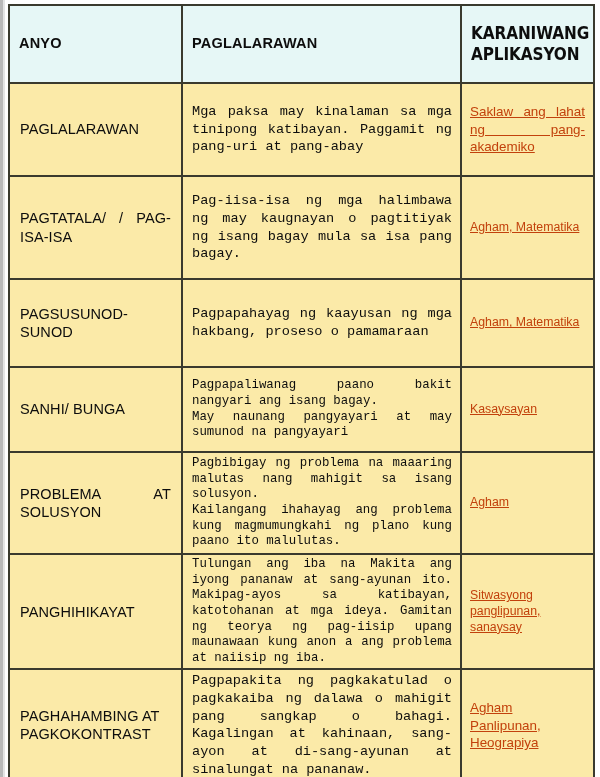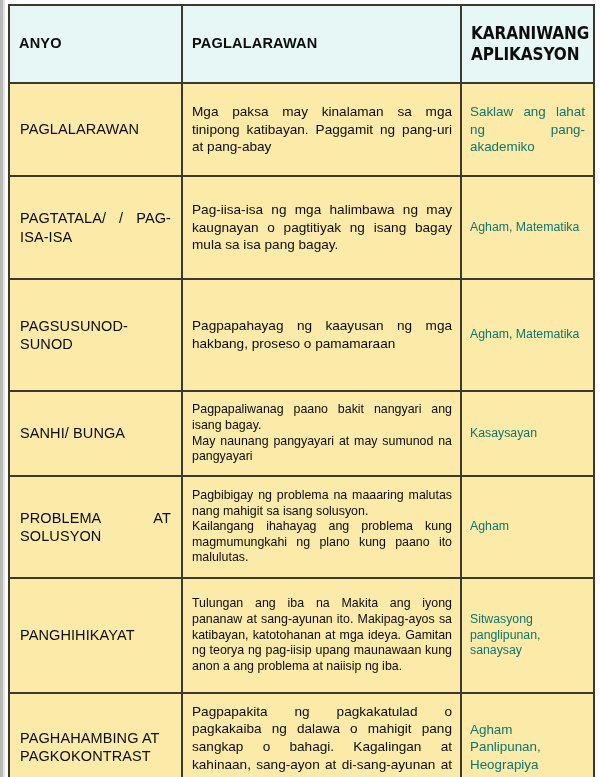--- a/index.html
+++ b/index.html
@@ -95,38 +95,39 @@
     font-size: 13.6px;
     line-height: 1.30;
     color: #0d0d0d;
     text-align: justify;
     hyphens: none;
   }
   .desc.small {
     font-size: 12.4px;
     line-height: 1.26;
   }
-  .desc p { margin: 0; }
+  .desc p { margin: 0; font-family: Liberation Mono, monospace; }
   .desc p + p { margin-top: 0px; }
   .app {
     padding: 2px 8px 2px 8px;
     font-size: 13.4px;
     line-height: 1.30;
-    color: #0f766e;
+    color: #c2410c;
     text-align: justify;
+    text-decoration: underline;
   }
   .app.small {
     font-size: 12.3px;
     line-height: 1.28;
   }
   .app.nojust { text-align: left; }
 
   .r1 { height: 93px; }
   .r2 { height: 103px; }
-  .r3 { height: 112px; }
+  .r3 { height: 88px; }
   .r4 { height: 85px; }
   .r5 { height: 102px; }
   .r6 { height: 115px; }
   .r7 { height: 108px; }
 </style>
 </head>
 <body>
 
 <div id="page">
   <div id="page-edge"></div>

